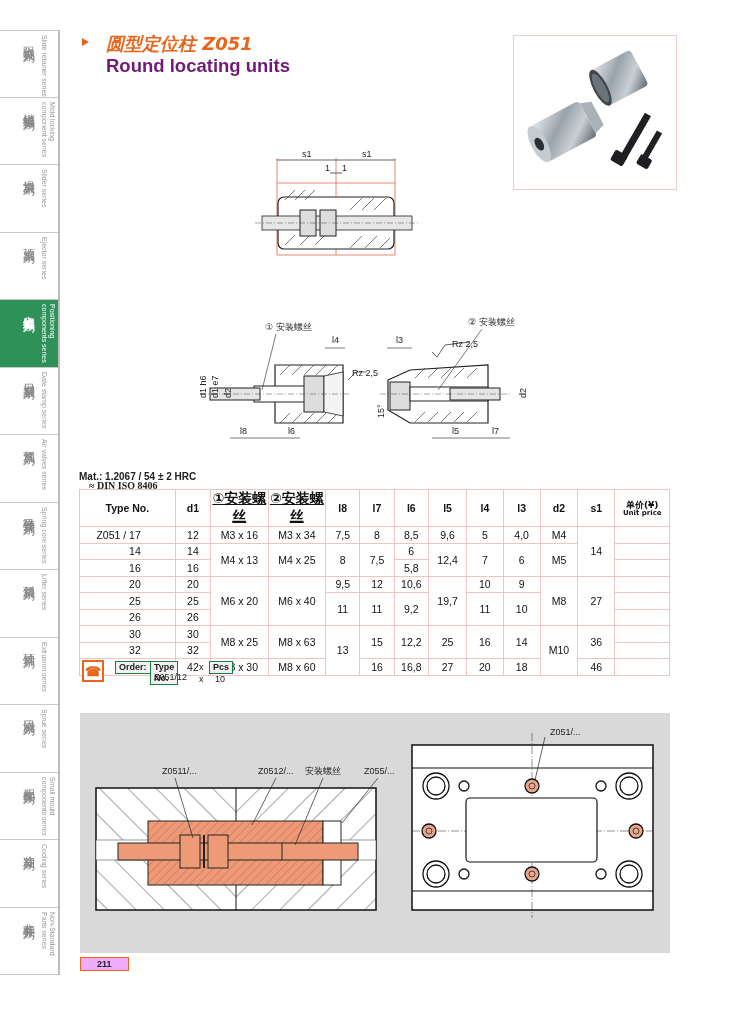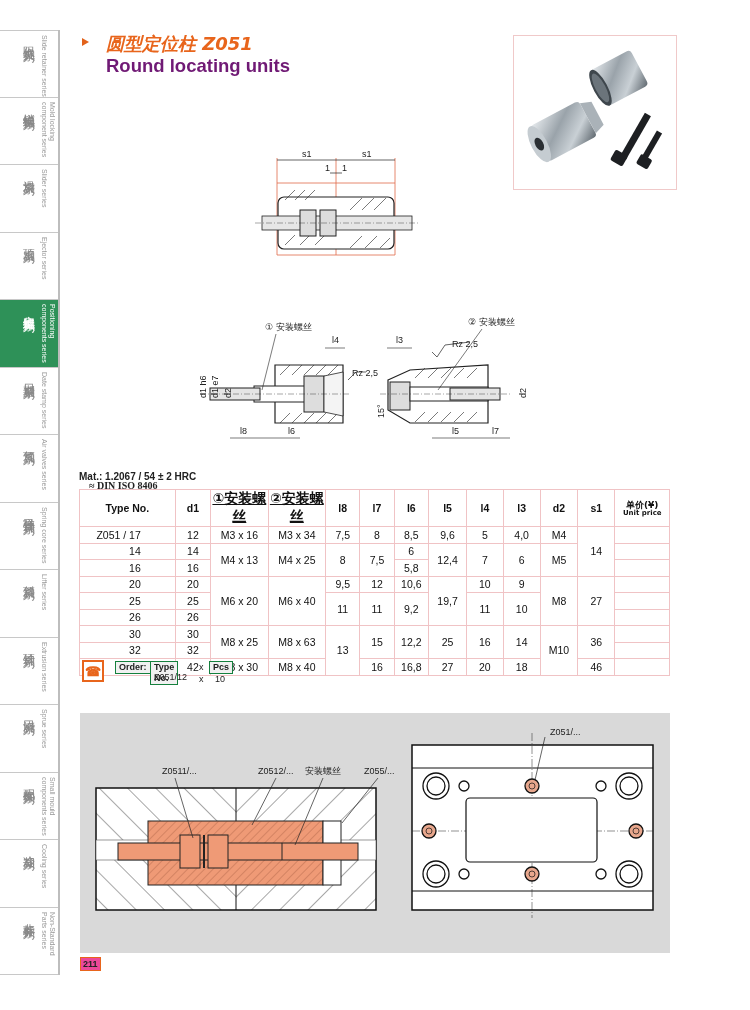--- a/index.html
+++ b/index.html
@@ -43,21 +43,21 @@
   
   .order { position: absolute; left: 82px; top: 660px; font-size: 9px; font-weight: bold; }
   .phone { position: absolute; left: 0; top: 0; width: 22px; height: 22px; border: 2px solid #e8651c; background: #fff; display: flex; align-items: center; justify-content: center; color: #e8651c; font-size: 13px; }
   .obox { position: absolute; border: 1px solid #15803d; background: #f1f1f1; padding: 0 3px; line-height: 11px; font-weight: bold; }
   .otxt { position: absolute; line-height: 11px; font-weight: normal; }
 
   
   .panel { position: absolute; left: 80px; top: 713px; width: 590px; height: 240px; background: #d9d9d9; }
 
   
-  .pagenum { position: absolute; left: 80px; top: 957px; border: 1.5px solid #e8651c; font-size: 9px; font-weight: bold; padding: 1px 2px; background: #ec4899; }
+  .pagenum { position: absolute; left: 80px; top: 957px; border: 1.5px solid #e8651c; font-size: 9px; font-weight: bold; padding: 1px 16px; background: #f0abfc; }
 </style>
 </head>
 <body>
 
 <div class="sidebar">
   <div class="side-item">
       <span class="side-cn">限位夹系列</span>
       <span class="side-en">Slide retainer series</span>
     </div>
   <div class="side-item">
@@ -387,21 +387,21 @@
   <tr>
     <td class="tn">32</td>
     <td>32</td>
     <td></td>
   </tr>
 
   <tr>
     <td class="tn">42</td>
     <td>42</td>
     <td>M8 x 30</td>
-    <td>M8 x 40</td>
+    <td>M8 x 60</td>
     <td>16</td>
     <td>16,8</td>
     <td>27</td>
     <td>20</td>
     <td>18</td>
     <td>46</td>
     <td></td>
   </tr>
 </tbody>
   </table>

